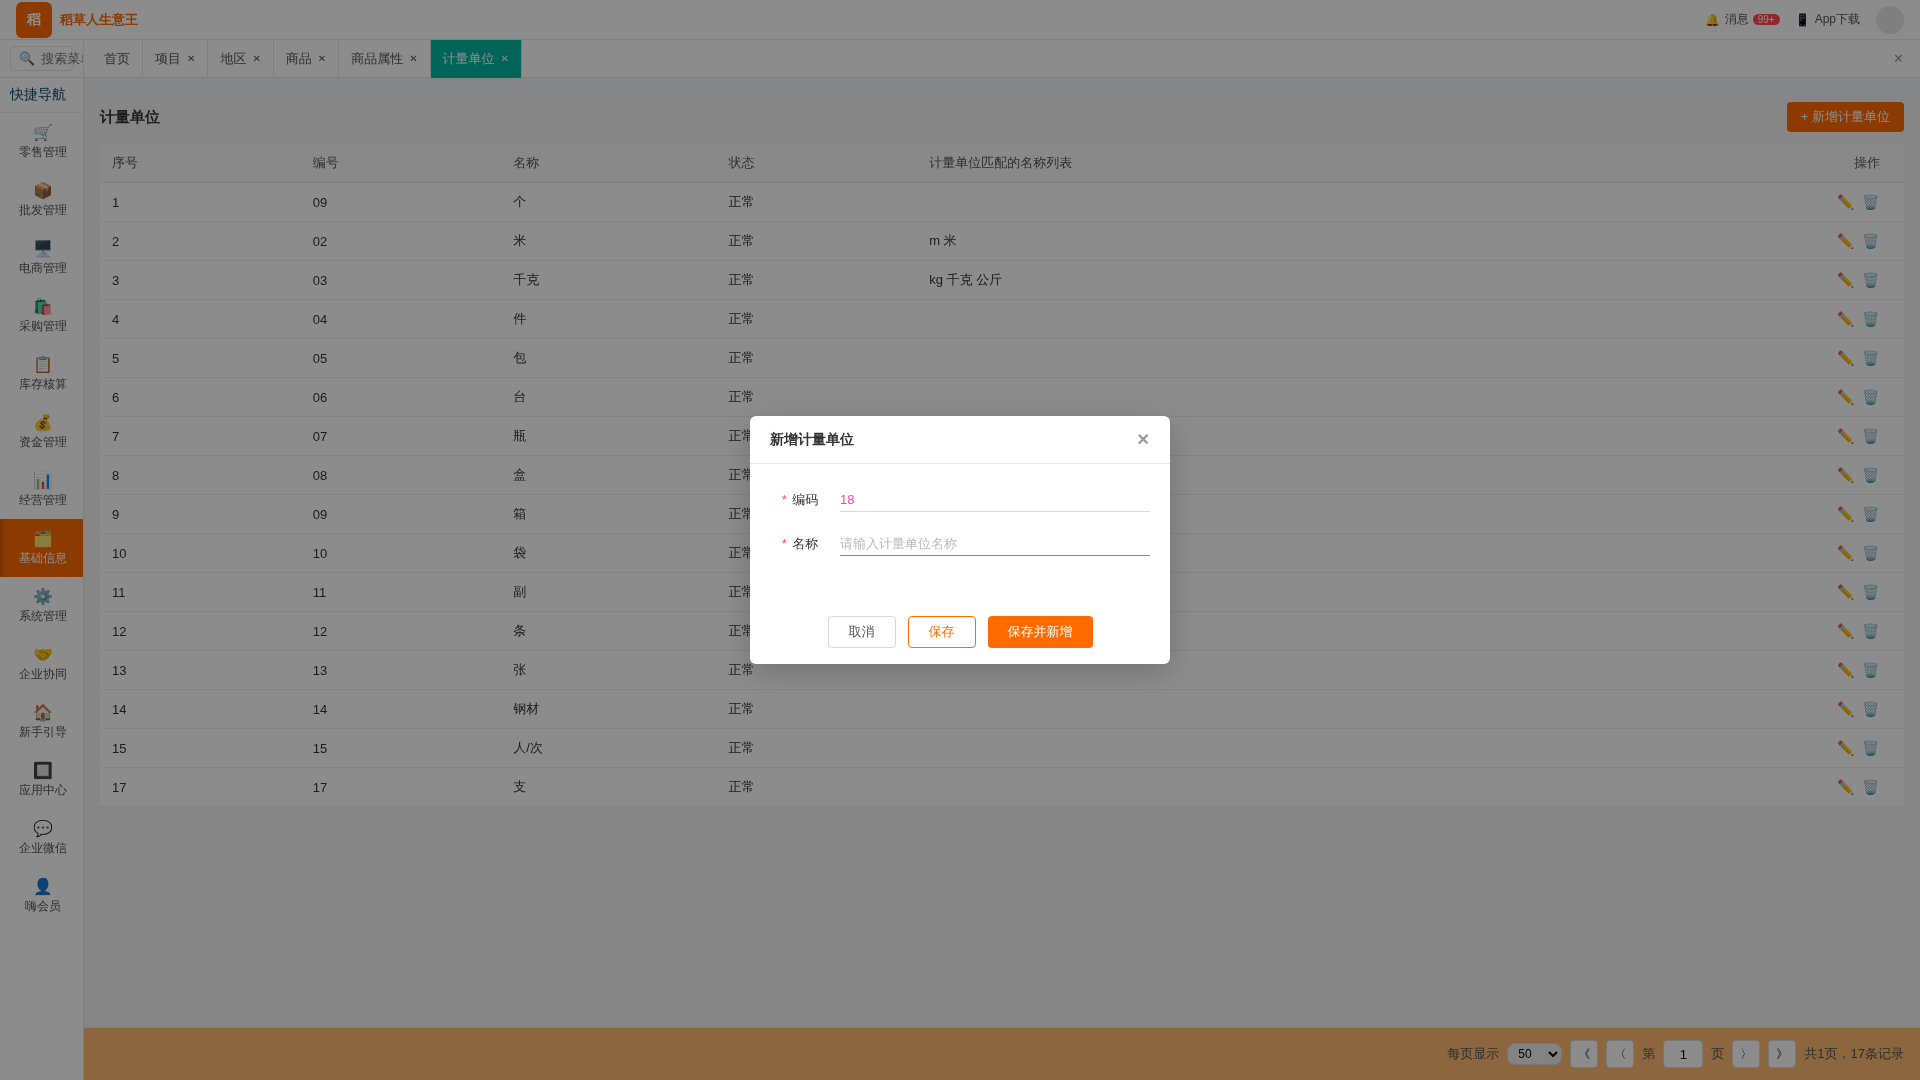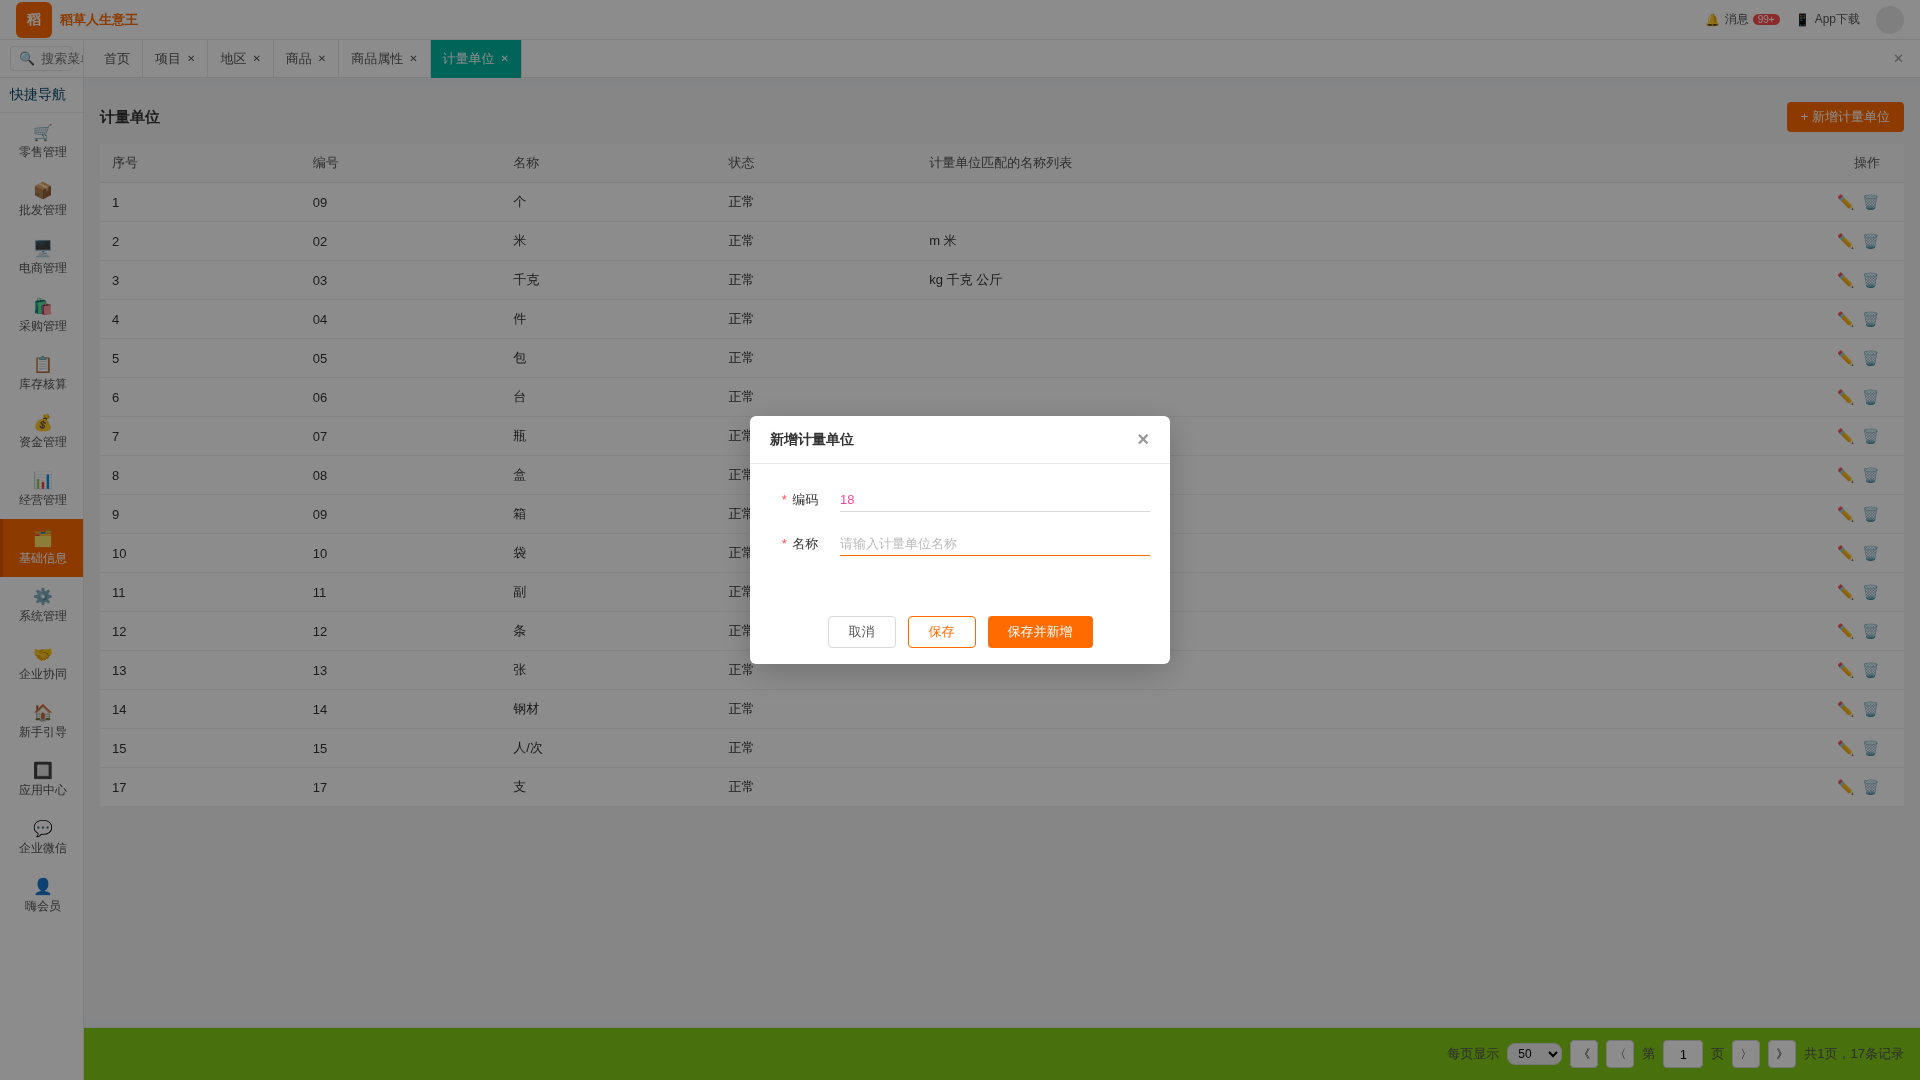--- a/index.html
+++ b/index.html
@@ -137,21 +137,21 @@
     }
     .status-normal { color: #52c41a; }
     .action-btns { display: flex; gap: 8px; }
     .action-edit { color: #1890ff; cursor: pointer; font-size: 14px; }
     .action-delete { color: #ff4d4f; cursor: pointer; font-size: 14px; }
 
     
     .pagination-bar {
       display: flex; align-items: center; justify-content: flex-end;
       padding: 12px 16px;
-      background: #84cc16;
+      background: #fdba74;
       border-top: 1px solid #e8e8e8;
       font-size: 13px; color: #555;
       gap: 8px;
       flex-shrink: 0;
     }
     .page-size-select {
       border: 1px solid #d9d9d9; border-radius: 8px;
       padding: 2px 6px; font-size: 12px;
     }
     .page-btn {

